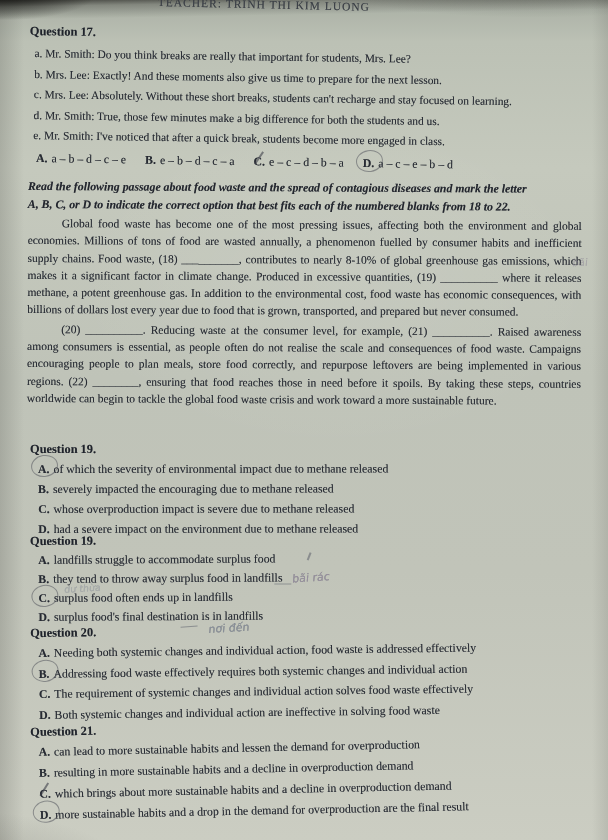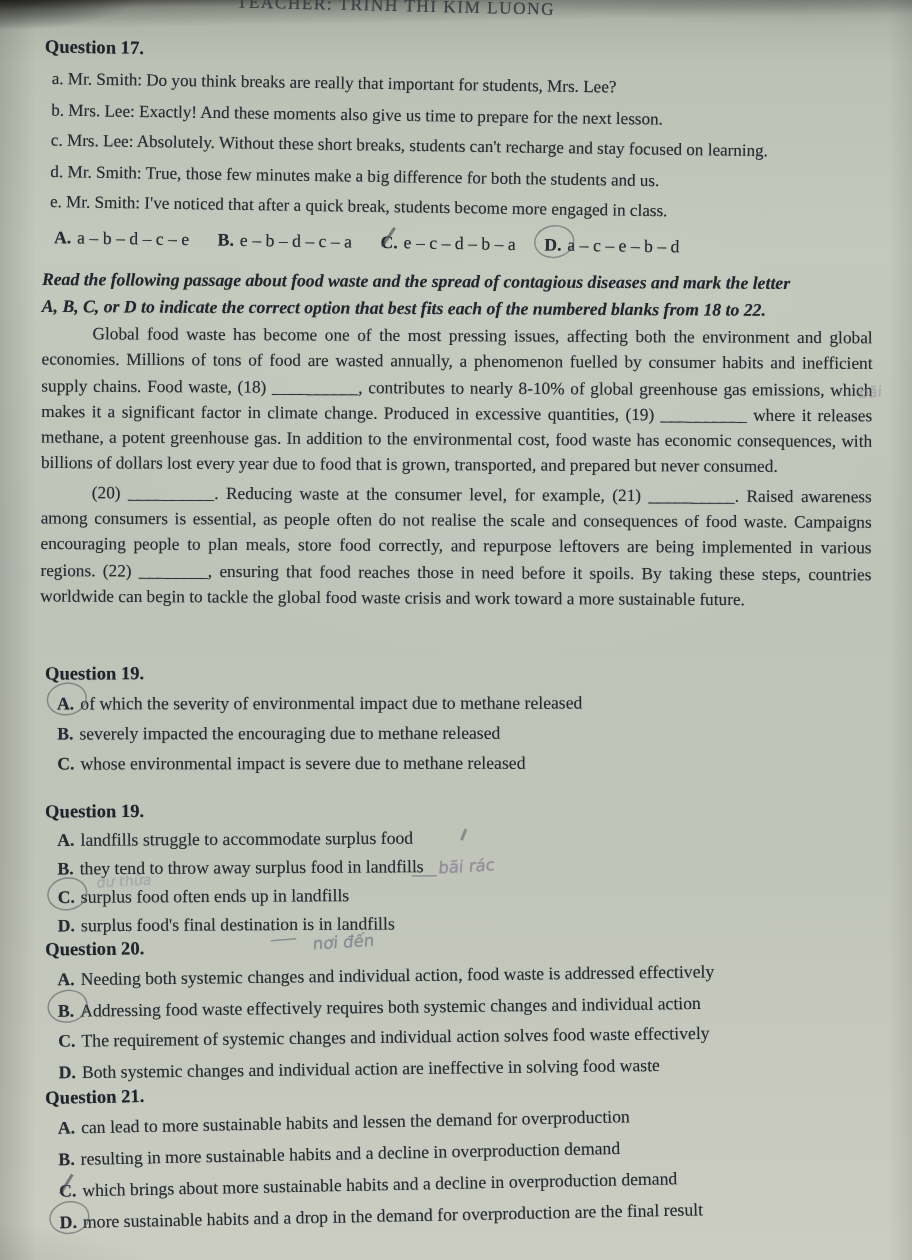--- a/index.html
+++ b/index.html
@@ -100,21 +100,22 @@
     </div>
     <p class="para">Global food waste has become one of the most pressing issues, affecting both the environment and global economies. Millions of tons of food are wasted annually, a phenomenon fuelled by consumer habits and inefficient supply chains. Food waste, (18) __________, contributes to nearly 8-10% of global greenhouse gas emissions, which makes it a significant factor in climate change. Produced in excessive quantities, (19) __________ where it releases methane, a potent greenhouse gas. In addition to the environmental cost, food waste has economic consequences, with billions of dollars lost every year due to food that is grown, transported, and prepared but never consumed.</p>
     <p class="para">(20) __________. Reducing waste at the consumer level, for example, (21) __________. Raised awareness among consumers is essential, as people often do not realise the scale and consequences of food waste. Campaigns encouraging people to plan meals, store food correctly, and repurpose leftovers are being implemented in various regions. (22) ________, ensuring that food reaches those in need before it spoils. By taking these steps, countries worldwide can begin to tackle the global food waste crisis and work toward a more sustainable future.</p>
     <span class="hand margin-note">bãi</span>
   </div>
 
   <div class="sec sec-q18 q-block">
     <div class="q-heading">Question 19.</div>
     <div class="opt"><span class="letter circled">A.</span><span class="otext">of which the severity of environmental impact due to methane released</span></div>
     <div class="opt"><span class="letter">B.</span><span class="otext">severely impacted the encouraging due to methane released</span></div>
-    <div class="opt"><span class="letter">C.</span><span class="otext">whose environmental impact is severe due to methane released</span></div>
+    <div class="opt"><span class="letter">C.</span><span class="otext">whose overproduction impact is severe due to methane released</span></div>
+    <div class="opt"><span class="letter">D.</span><span class="otext">had a severe impact on the environment due to methane released</span></div>
   </div>
 
   <div class="sec sec-q19 q-block">
     <div class="q-heading">Question 19.</div>
     <div class="opt"><span class="letter">A.</span><span class="otext">landfills struggle to accommodate surplus food</span><span class="pencil-tick"></span></div>
     <div class="opt"><span class="letter">B.</span><span class="otext">they tend to throw away surplus food in landfills</span><span class="hand gloss-b">bãi rác</span><span class="pencil-underline"></span></div>
     <div class="opt"><span class="letter circled">C.</span><span class="otext">surplus food often ends up in landfills</span><span class="hand gloss-c">dư thừa</span></div>
     <div class="opt"><span class="letter">D.</span><span class="otext">surplus food's final destination is in landfills</span><span class="pencil-dash"></span><span class="hand gloss-d">nơi đến</span></div>
   </div>
 

